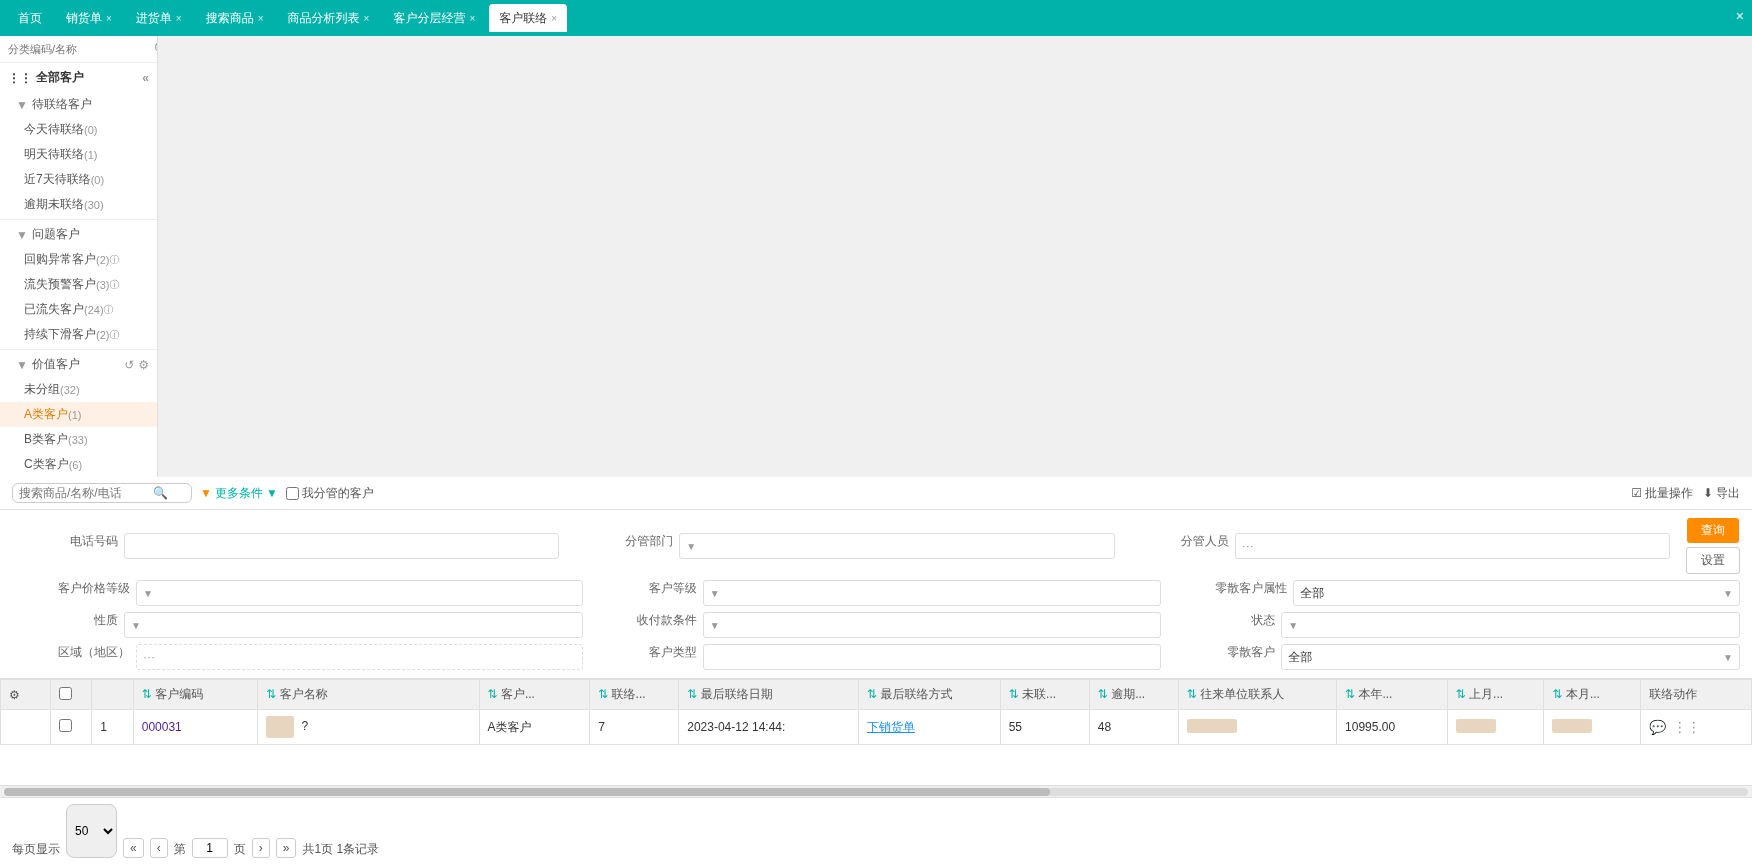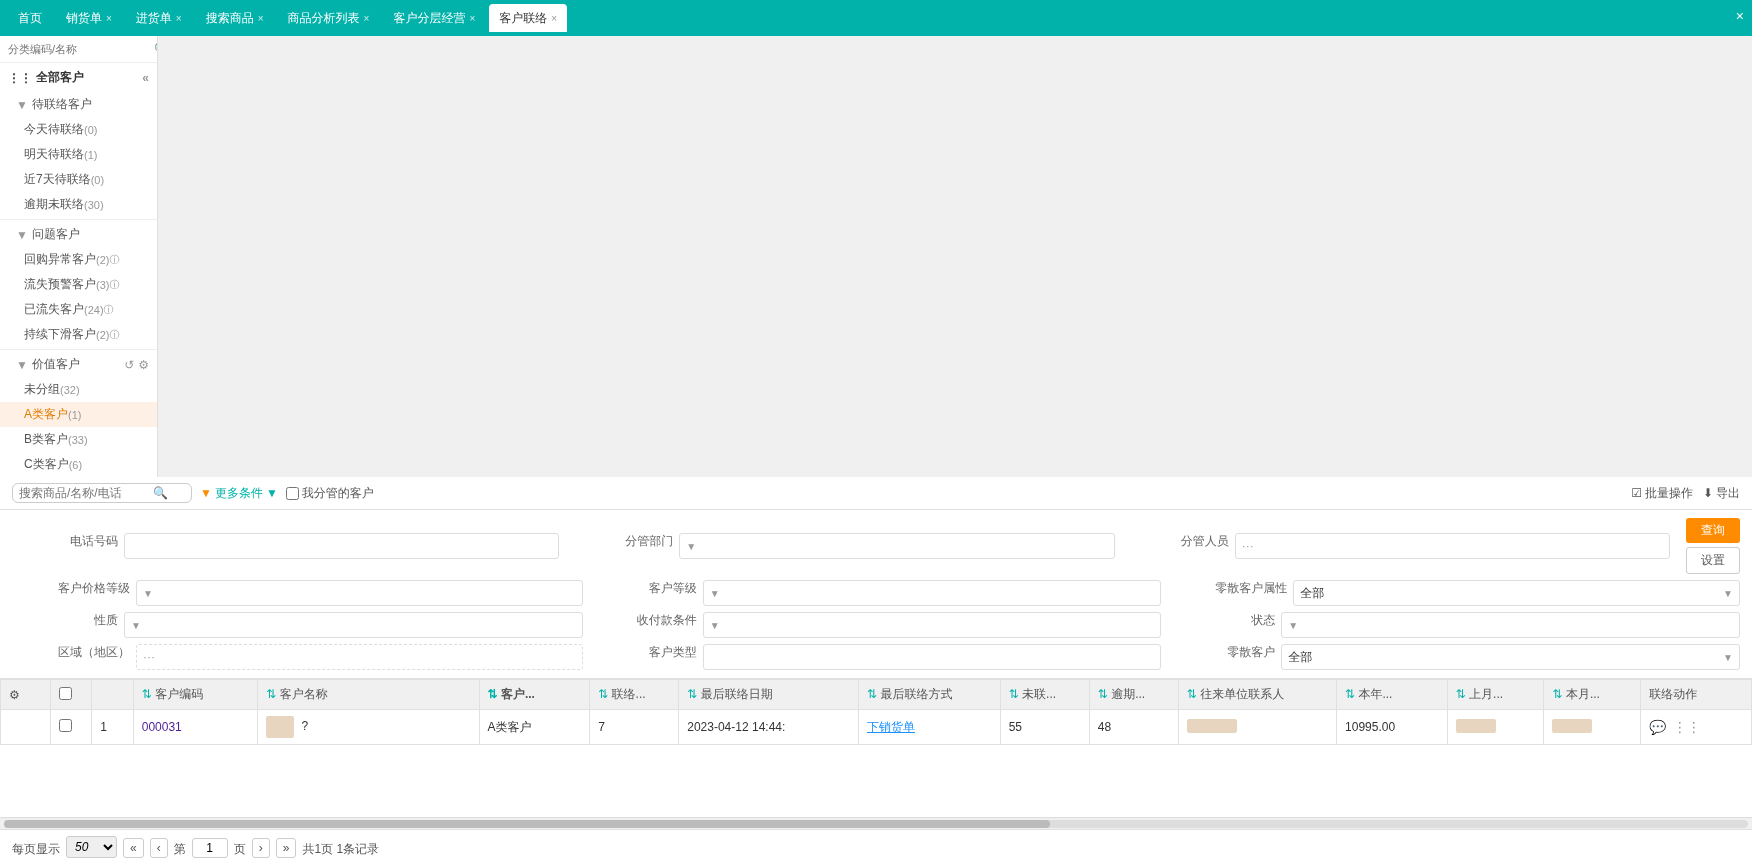--- a/index.html
+++ b/index.html
@@ -213,20 +213,21 @@
       cursor: pointer;
       min-height: 26px;
     }
     .filter-input .caret { color: #999; font-size: 10px; }
     .filter-input.dotted { border-style: dashed; }
     .filter-actions {
       display: flex;
       flex-direction: column;
       gap: 4px;
       margin-left: 8px;
+      align-items: center;
     }
     .btn-query {
       background: #ff8c00;
       color: #fff;
       border: none;
       border-radius: 3px;
       padding: 4px 14px;
       cursor: pointer;
       font-size: 12px;
     }
@@ -299,23 +300,22 @@
     .pagination .page-btn {
       border: 1px solid #ccc;
       background: #fff;
       border-radius: 3px;
       padding: 2px 6px;
       cursor: pointer;
       color: #555;
     }
     .page-size-select {
       border: 1px solid #ccc;
-      border-radius: 3px;
-      padding: 2px 4px;
-      font-style: italic;
+      border-radius: 8px;
+      padding: 18px 4px;
     }
 
     
     .scroll-bar-area {
       background: #f0f0f0;
       height: 12px;
       border-top: 1px solid #ddd;
       display: flex;
       align-items: center;
       padding: 0 4px;
@@ -592,21 +592,21 @@
             </th>
             <th style="width:30px;"></th>
             <th style="width:90px;">
               <span style="color:#00b2aa;">⇅</span>
               <span>客户编码</span>
             </th>
             <th style="width:160px;">
               <span style="color:#00b2aa;">⇅</span>
               <span>客户名称</span>
             </th>
-            <th style="width:80px;font-weight:bold;">
+            <th style="width:80px;">
               <span style="color:#00b2aa;">⇅</span>
               <span>客户...</span>
             </th>
             <th style="width:60px;">
               <span style="color:#00b2aa;">⇅</span>
               <span>联络...</span>
             </th>
             <th style="width:130px;">
               <span style="color:#00b2aa;">⇅</span>
               <span>最后联络日期</span>

